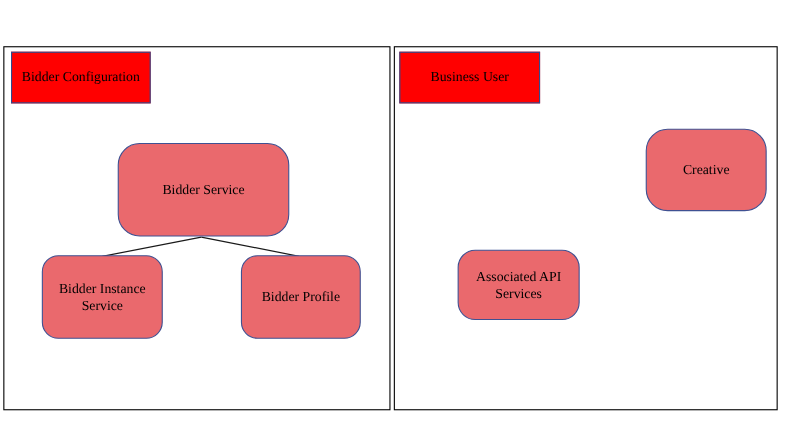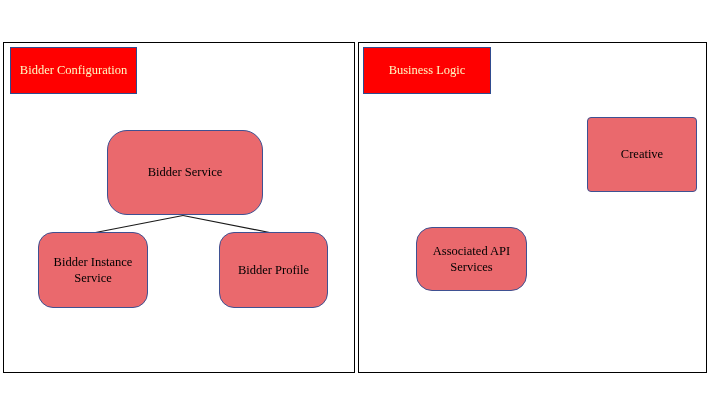--- a/index.html
+++ b/index.html
@@ -28,21 +28,21 @@
   .panel-label {
     position: absolute;
     background: #ff0000;
     border: 1.6px solid #2f4b8f;
     box-sizing: border-box;
     display: flex;
     align-items: center;
     justify-content: center;
     text-align: center;
     font-size: 12.5px;
-    color: #fef9c3;
+    color: #000000;
   }
   .label-left  { left: 10px;  top: 47px; width: 127px; height: 47px; }
   .label-right { left: 363px; top: 47px; width: 128px; height: 47px; }
 
   .node {
     position: absolute;
     background: #ea696d;
     border: 1.4px solid #3f5192;
     box-sizing: border-box;
     display: flex;
@@ -65,21 +65,21 @@
   .node-bidder-profile {
     left: 219px; top: 232px; width: 109px; height: 76px;
     border-radius: 15px;
   }
   .node-user {
     left: 416px; top: 117px; width: 111px; height: 75px;
     border-radius: 16px;
   }
   .node-creative {
     left: 587px; top: 117px; width: 110px; height: 75px;
-    border-radius: 4px;
+    border-radius: 20px;
   }
   .node-associated-api-services {
     left: 416px; top: 227px; width: 111px; height: 64px;
     border-radius: 16px;
   }
 
   .connectors {
     position: absolute;
     left: 0; top: 0;
     width: 720px;
@@ -90,21 +90,21 @@
 </head>
 <body>
 
 <div class="stage">
 
   <div class="panel panel-left"></div>
 
   <div class="panel panel-right"></div>
 
   <div class="panel-label label-left">Bidder Configuration</div>
-  <div class="panel-label label-right">Business Logic</div>
+  <div class="panel-label label-right">Business User</div>
 
   <svg class="connectors" viewBox="0 0 720 405" xmlns="http://www.w3.org/2000/svg">
     <line x1="183" y1="215.5" x2="93" y2="233" stroke="#1a1a1a" stroke-width="1.2"></line>
     <line x1="183" y1="215.5" x2="272" y2="233" stroke="#1a1a1a" stroke-width="1.2"></line>
   </svg>
 
   <div class="node node-bidder-service">Bidder Service</div>
   <div class="node node-bidder-profile">Bidder Profile</div>
   <div class="node node-bidder-instance-service">Bidder Instance Service</div>
 

